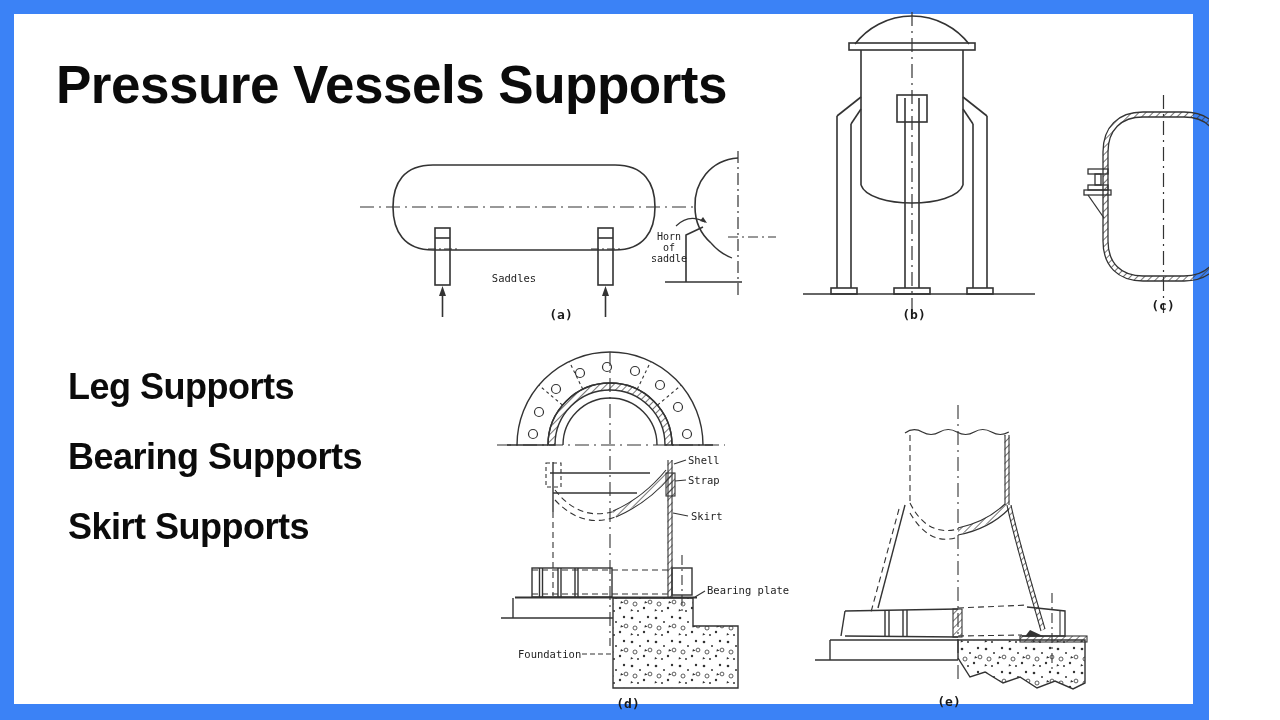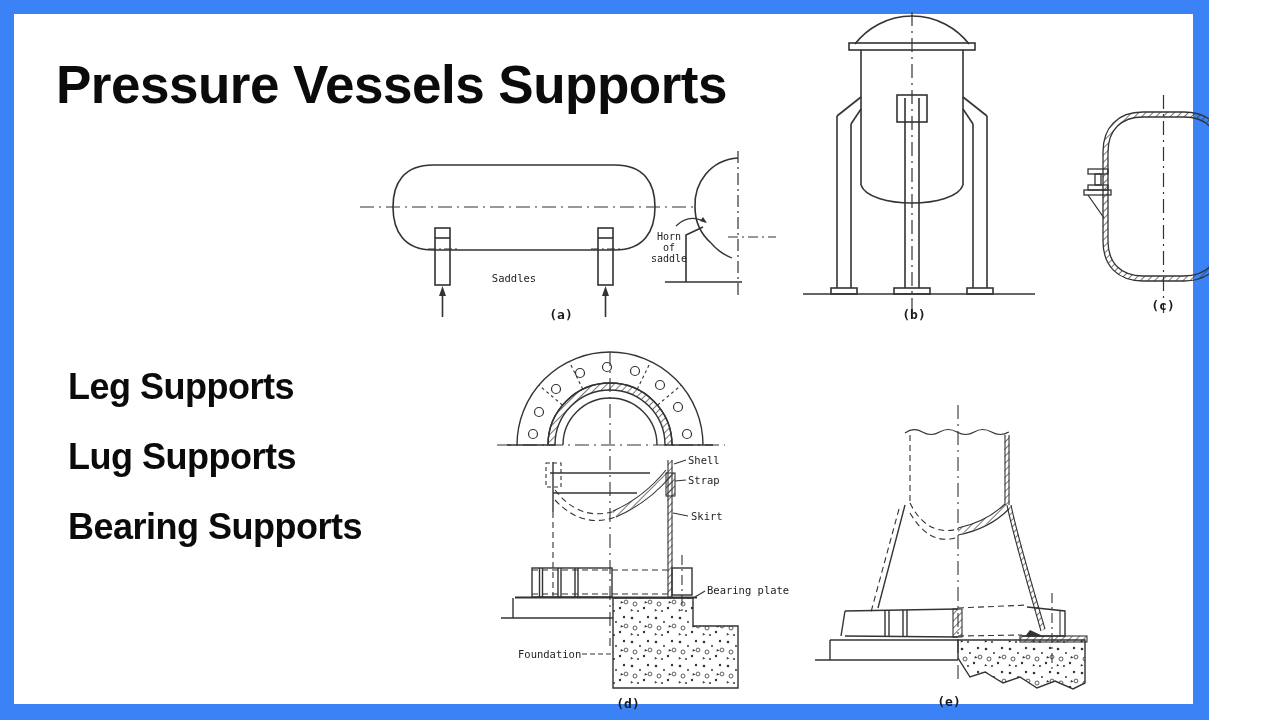--- a/index.html
+++ b/index.html
@@ -56,22 +56,22 @@
   </defs>
 </svg>
 
 <div class="stage">
   <div class="canvas">
 
     <div class="title">Pressure Vessels Supports</div>
 
     <div class="support-list">
       <div>Leg Supports</div>
-      <div>Lug Supports</div>
       <div>Bearing Supports</div>
+      <div>Skirt Supports</div>
     </div>
 
     <svg class="fig" style="left:344px;top:131px" width="425" height="190" viewBox="0 0 425 190">
       <g stroke="#333" stroke-width="1.6" fill="none">
 
         <line x1="2" y1="62" x2="336" y2="62" stroke-dasharray="14 5 2 5" stroke-width="1.2"></line>
 
         <path d="M 75 20 H 257 C 286 20 297 38 297 62 C 297 86 286 105 257 105 H 75 C 46 105 35 86 35 62 C 35 38 46 20 75 20 Z"></path>
 
         <g>

